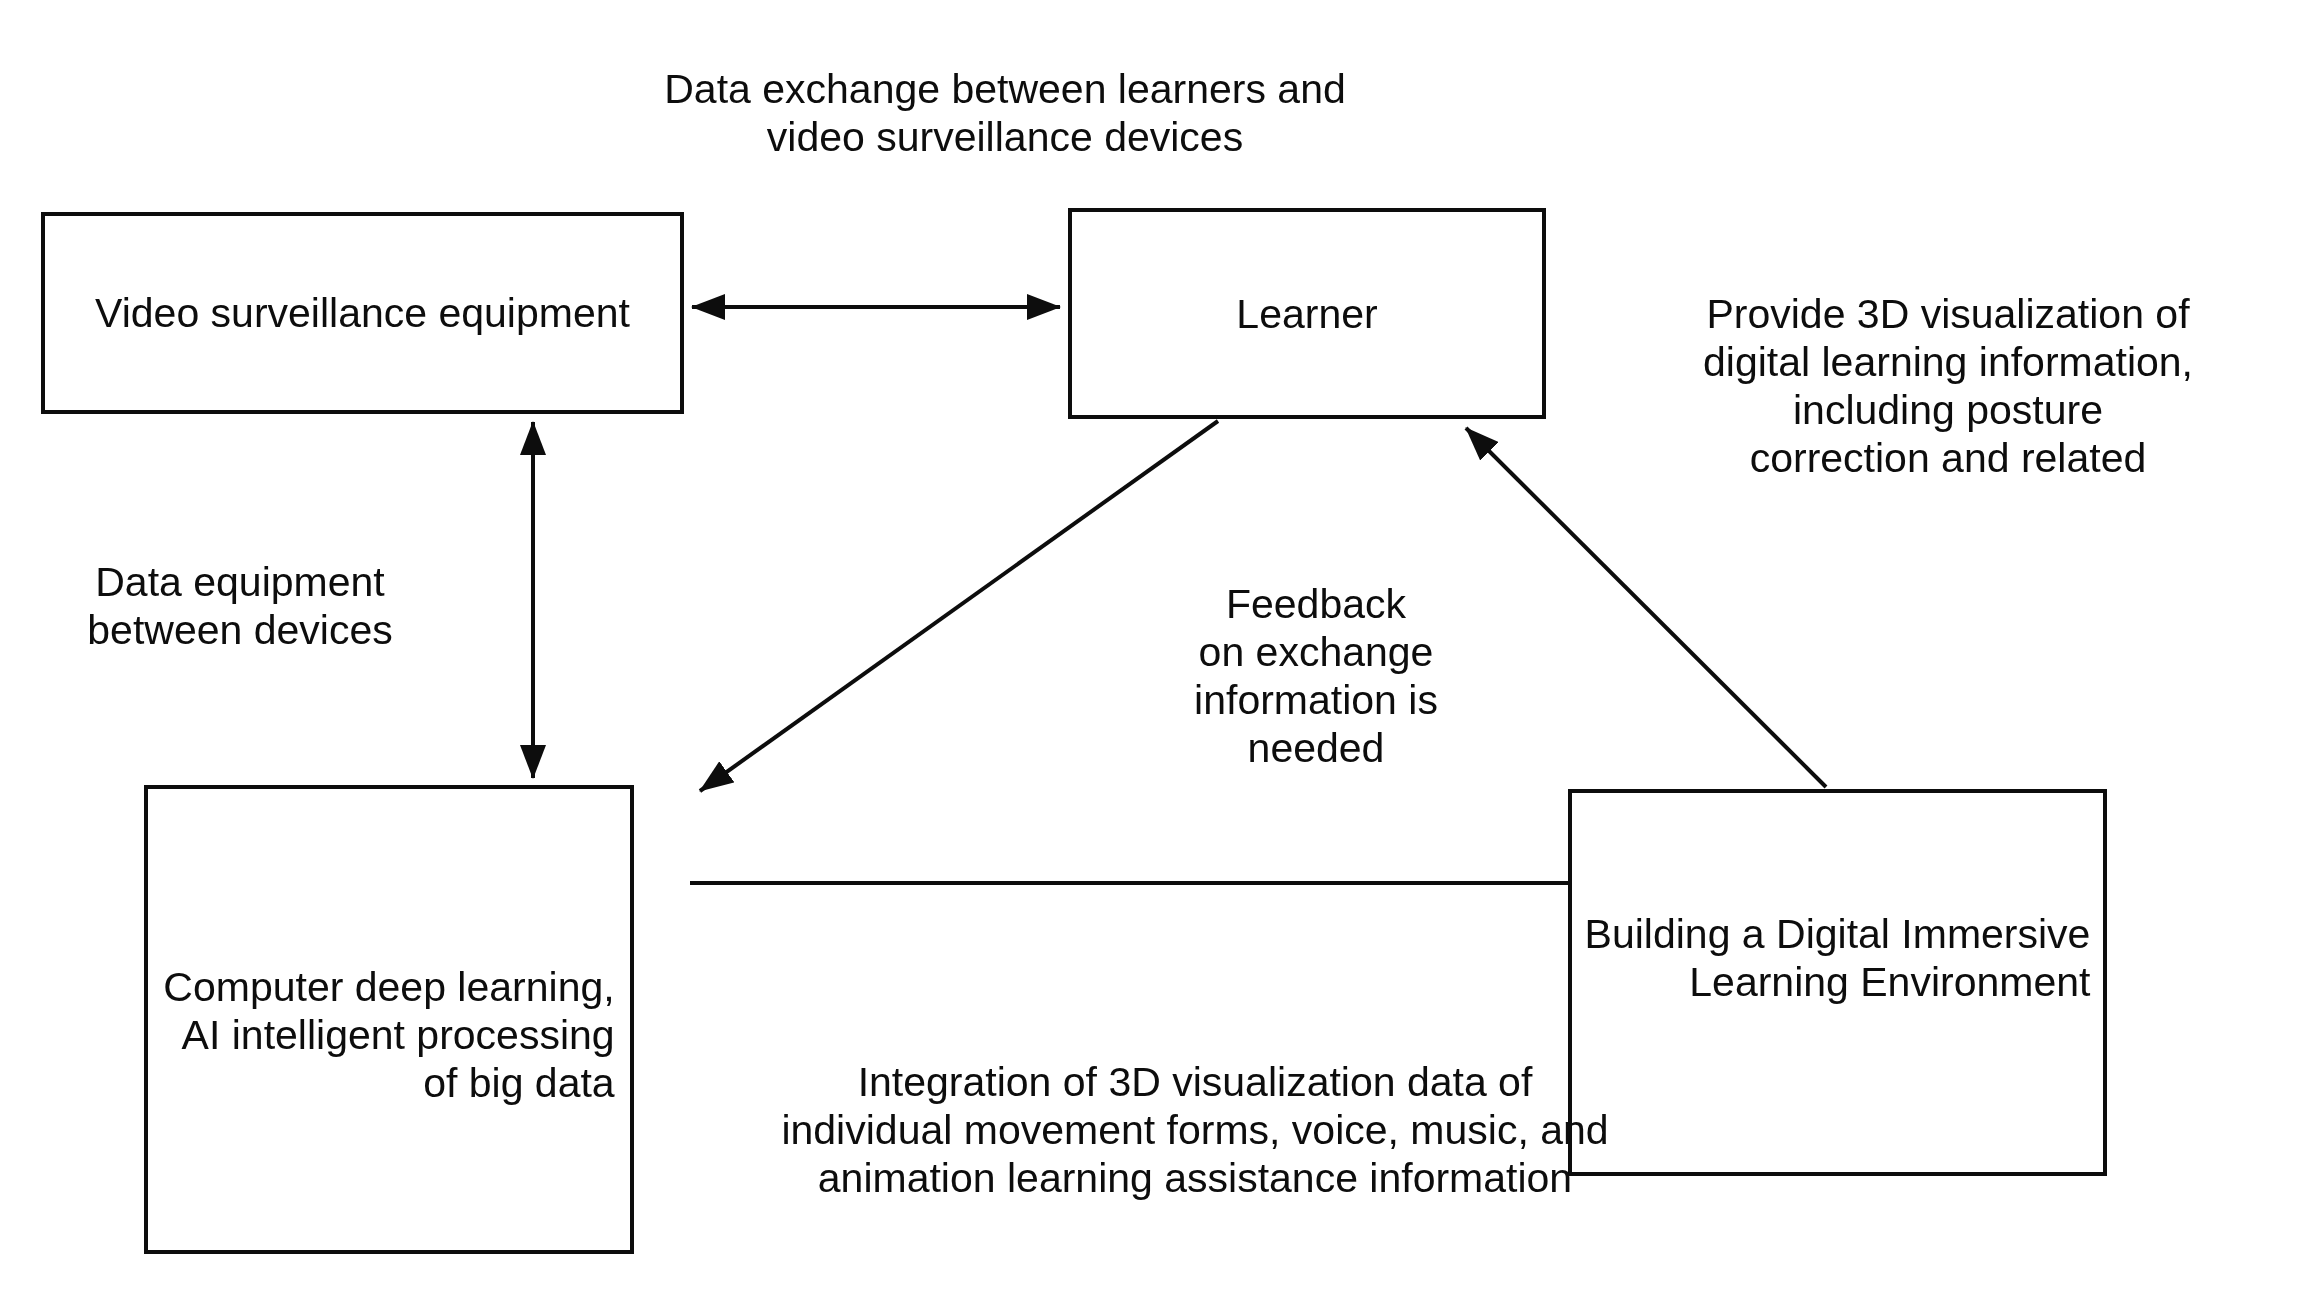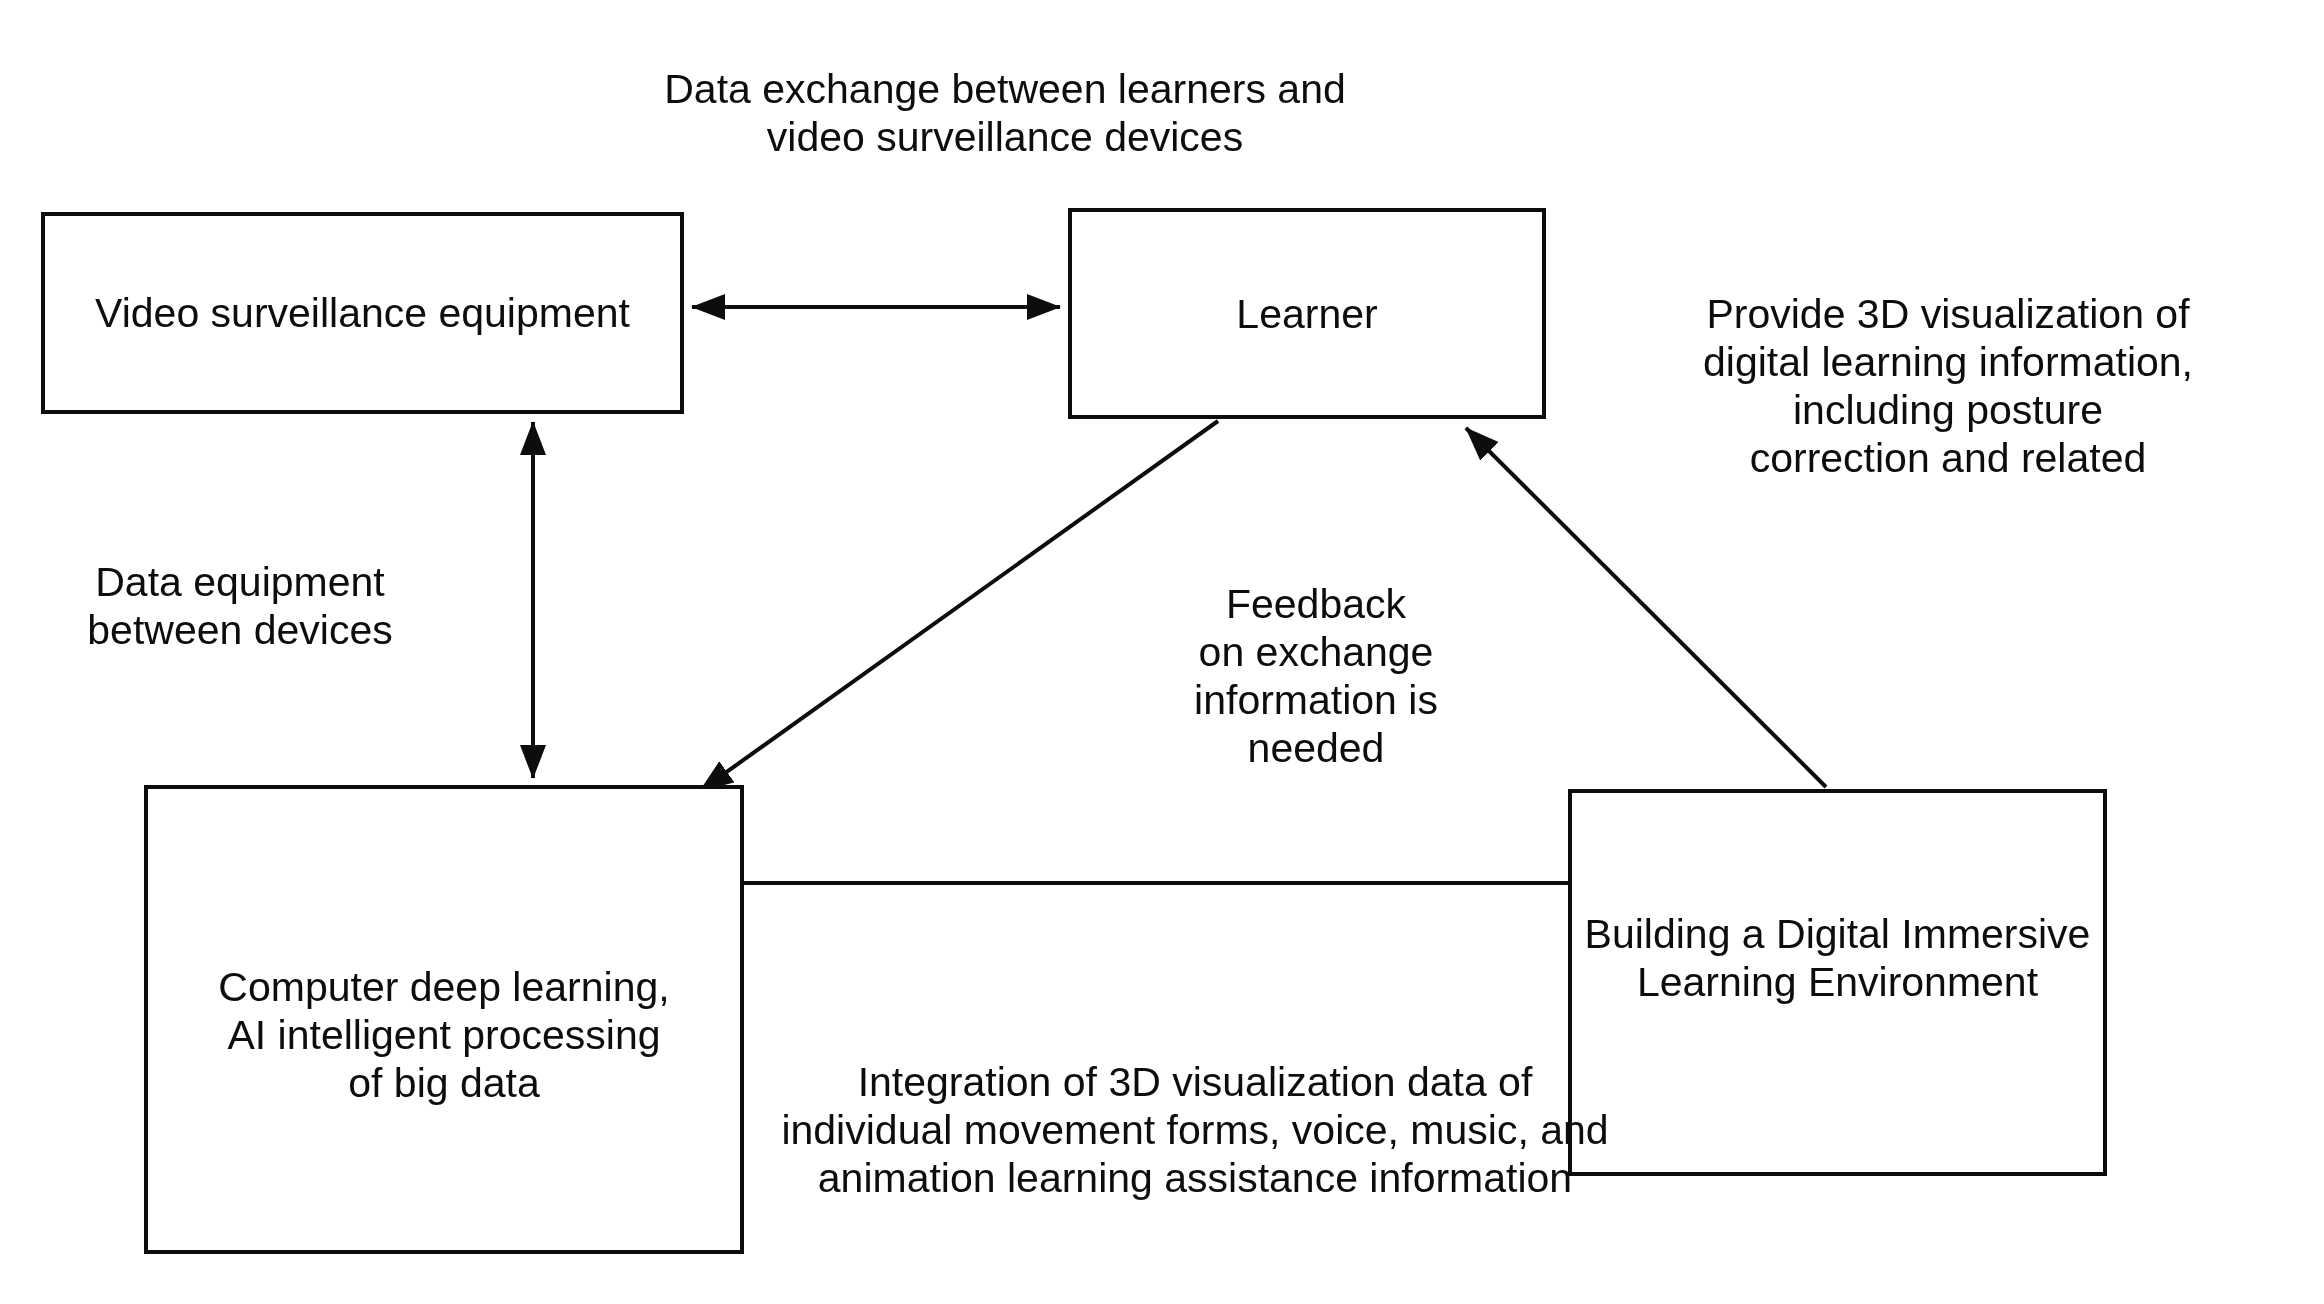--- a/index.html
+++ b/index.html
@@ -15,21 +15,21 @@
   }
   .arrow-layer{position:absolute;left:0;top:0;width:2324px;height:1304px;}
   .edge{stroke:#0d0d0d;stroke-width:4px;fill:none;}
   .arrowhead-path{fill:#0d0d0d;}
   .node{
     position:absolute;
     box-sizing:border-box;
     border:4px solid #0d0d0d;
     background:#ffffff;
     display:flex;align-items:center;justify-content:center;
-    text-align:center;
+    text-align:right;
     white-space:pre-line;
   }
   .label{
     position:absolute;
     text-align:center;
     white-space:pre-line;
   }
 </style>
 </head>
 <body>
@@ -51,21 +51,21 @@
 
     <line class="edge" x1="1826" y1="787" x2="1466" y2="428" marker-end="url(#ah)"></line>
 
     <line class="edge" x1="690" y1="883" x2="1651" y2="883" marker-end="url(#ah)"></line>
   </svg>
 
   <div class="node" style="left:41px;top:212px;width:643px;height:202px;">Video surveillance equipment</div>
 
   <div class="node" style="left:1068px;top:208px;width:478px;height:211px;">Learner</div>
 
-  <div class="node" style="left:144px;top:785px;width:600px;height:469px;padding-top:30px;">Computer deep learning,
+  <div class="node" style="left:144px;top:785px;width:490px;height:469px;padding-top:30px;">Computer deep learning,
 AI intelligent processing
 of big data</div>
 
   <div class="node" style="left:1568px;top:789px;width:539px;height:387px;padding-bottom:49px;">Building a Digital Immersive
 Learning Environment</div>
 
   <div class="label" style="left:555px;top:30px;width:900px;margin-top:35px;">Data exchange between learners and
 video surveillance devices</div>
 
   <div class="label" style="left:20px;top:558px;width:440px;">Data equipment

